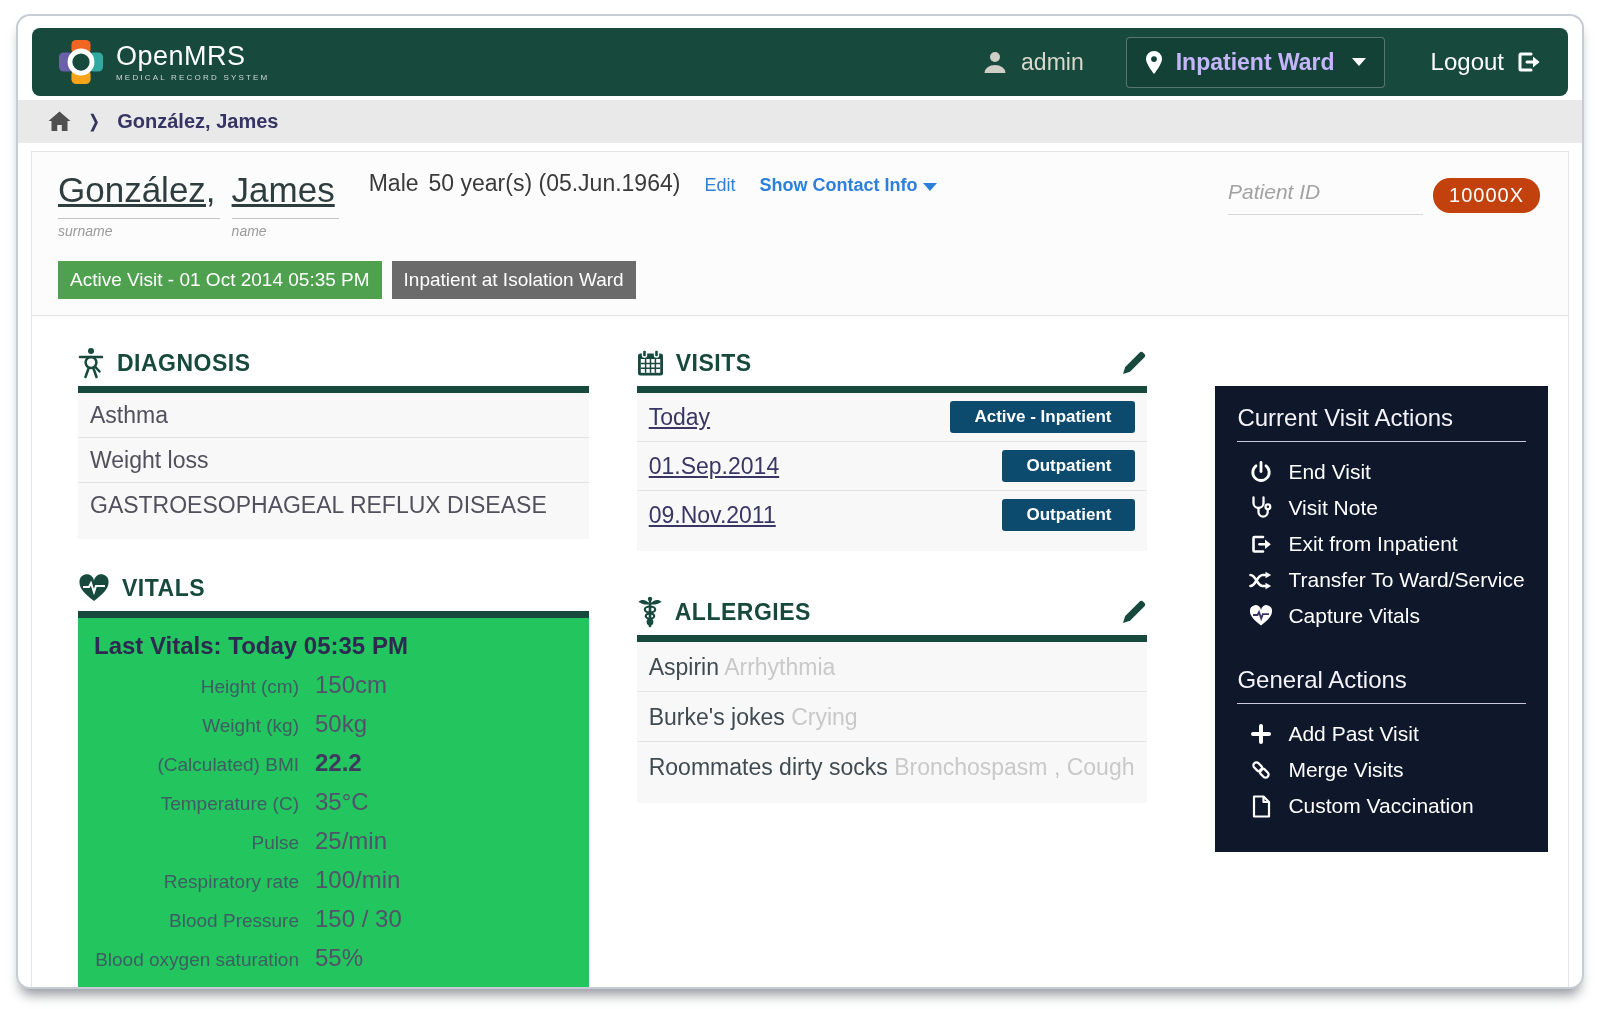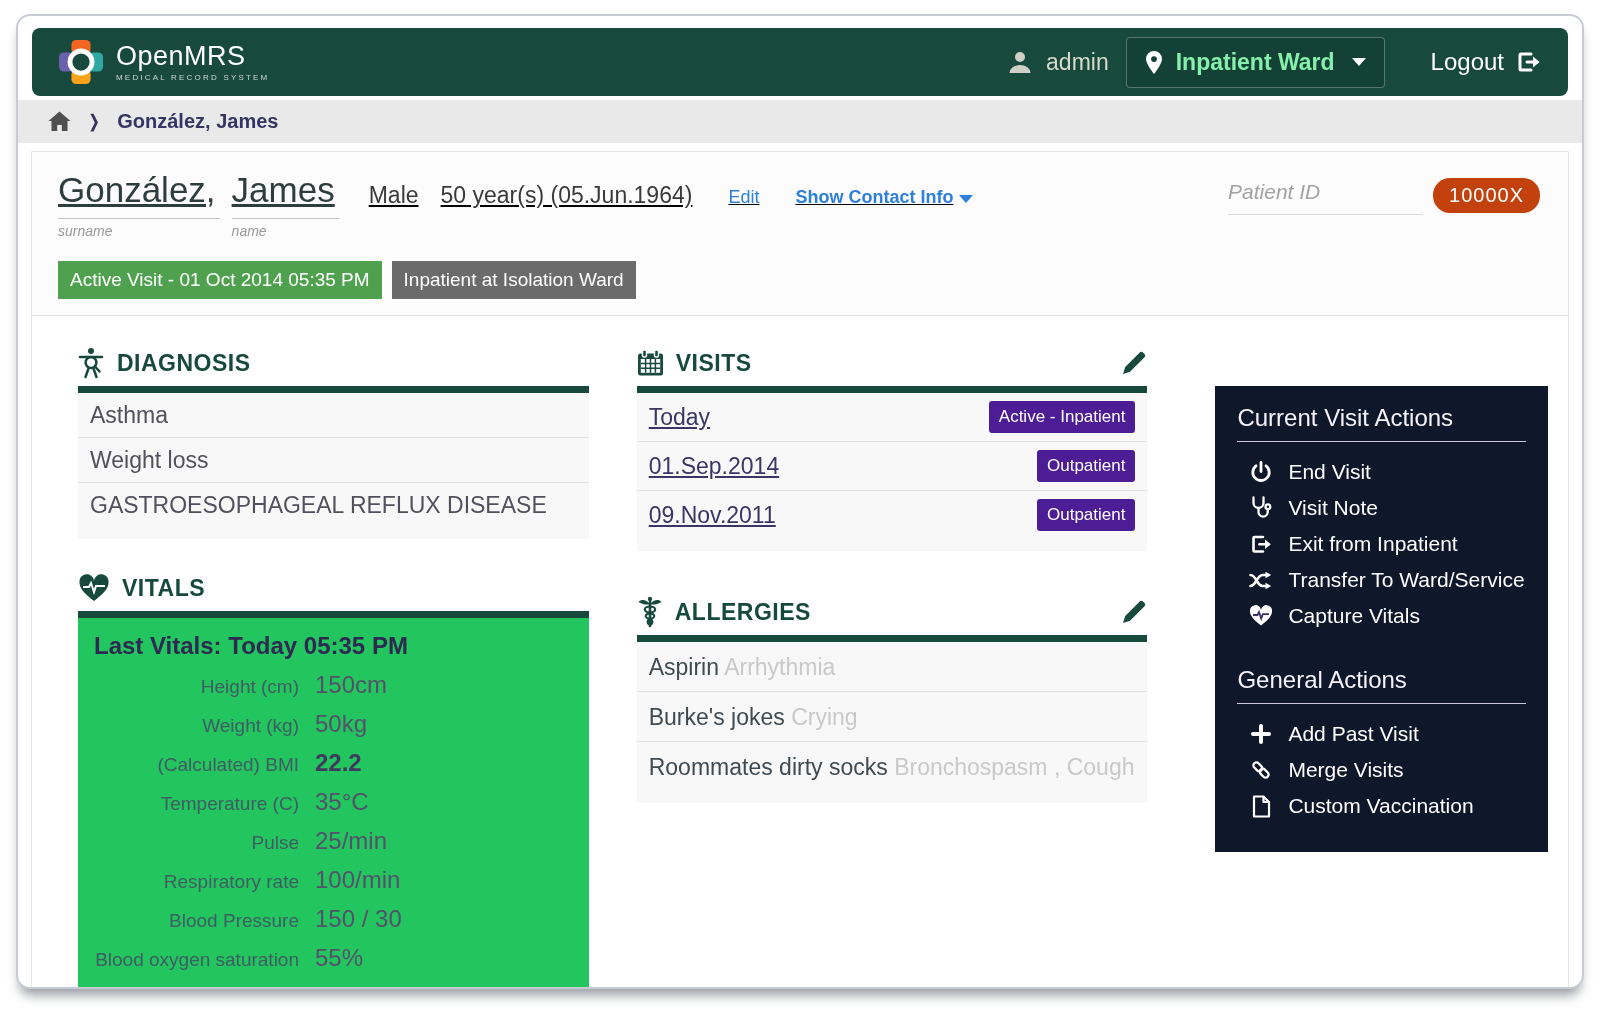--- a/index.html
+++ b/index.html
@@ -17,41 +17,41 @@
     margin:12px 14px 0; height:68px; background:#17493d; border-radius:8px;
     display:flex; align-items:center; padding:0 26px; flex:0 0 auto;
   }
   .logo { display:flex; align-items:center; gap:12px; }
   .logo-text { color:#fff; line-height:1; }
   .logo-title { font-size:27px; letter-spacing:.5px; }
   .logo-sub { font-size:8px; letter-spacing:2.2px; color:#cdd8d2; margin-top:4px; text-align:right; }
   .top-right { margin-left:auto; display:flex; align-items:center; }
   .userbox { display:flex; align-items:center; gap:13px; color:#d9d9cd; font-size:23px; }
   .locbox {
-    display:flex; align-items:center; gap:13px; margin-left:17px;
+    display:flex; align-items:center; gap:13px; margin-left:42px;
     border:1px solid rgba(255,255,255,.28); background:rgba(0,0,0,.10);
-    border-radius:4px; padding:11px 18px; color:#86efac; font-size:23px; font-weight:bold; cursor:pointer;
+    border-radius:4px; padding:11px 18px; color:#c4b5fd; font-size:23px; font-weight:bold; cursor:pointer;
   }
   .caret-down { width:0; height:0; border-left:7px solid transparent; border-right:7px solid transparent; border-top:8px solid #fff; margin-left:4px; }
   .logout { display:flex; align-items:center; gap:12px; margin-left:46px; color:#fff; font-size:24px; cursor:pointer; }
 
   
   .crumbbar { margin-top:4px; background:#e9e9e9; padding:10px 30px; display:flex; align-items:center; gap:16px; flex:0 0 auto; }
   .crumb-sep { color:#363463; font-size:17px; font-weight:bold; }
   .crumb-name { color:#363463; font-size:20px; font-weight:bold; }
 
   
   .card { margin:8px 13px 0; border:1px solid #e4e4e4; background:#fff; flex:0 0 auto; }
 
   .patient-header { background:#fcfcfc; border-bottom:1px solid #e1e1e1; padding:18px 28px 16px 26px; }
   .ph-row1 { display:flex; align-items:flex-start; }
   .name-block { display:flex; gap:12px; }
   .nm { font-size:35px; color:#2e3d3d; border-bottom:1px solid #c3c3c3; padding:0 4px 8px 0;text-decoration:underline; }
   .nm-label { font-size:14px; font-style:italic; color:#9a9a9a; margin-top:4px; }
-  .demo { display:flex; align-items:baseline; gap:22px; margin-left:30px; margin-top:12px;text-decoration:underline; }
+  .demo { display:flex; align-items:baseline; gap:10px; margin-left:30px; margin-top:0; }
   .demo-gender, .demo-age { font-size:23px; color:#3a3a3a; }
   .lnk { color:#2c7fdb; font-size:18px; text-decoration:none; cursor:pointer; }
   .demo .lnk { margin-left:14px; }
   .caret-blue { width:0; height:0; border-left:7px solid transparent; border-right:7px solid transparent; border-top:8px solid #2c7fdb; display:inline-block; margin-left:6px; }
   .pid { margin-left:auto; display:flex; align-items:flex-end; gap:10px; margin-top:8px; }
   .pid-label { font-size:21px; font-style:italic; color:#a2a2a2; border-bottom:1px solid #d8d8d8; width:195px; text-align:left; padding:0 6px 10px 0; }
   .pid-pill { background:#c2410c; color:#fff; font-size:20px; font-weight:normal; letter-spacing:1px; border-radius:17px; padding:6px 16px; margin-bottom:2px; }
   .ph-badges { margin-top:22px; display:flex; gap:10px; }
   .badge-green-big { background:#4fa14f; color:#fff; font-size:19px; padding:8px 12px; }
   .badge-gray-big { background:#6b6b6b; color:#fff; font-size:19px; padding:8px 12px; }
@@ -68,21 +68,21 @@
   .sec-pencil { margin-left:auto; cursor:pointer; }
   .sec-bar { height:7px; background:#17493d; }
   .sec-list { background:#f8f8f8; padding-bottom:12px; }
   .row-item { padding:9px 12px 8px; font-size:23px; color:#52505c; border-top:1px solid #e3e3e3; }
   .row-item:first-child { border-top:none; }
 
   
   .visit-row { display:flex; align-items:center; padding:8px 12px; border-top:1px solid #e3e3e3; }
   .visit-row:first-child { border-top:none; }
   .visit-link { font-size:23px; color:#3a3565; text-decoration:underline; cursor:pointer; }
-  .visit-badge { margin-left:auto; background:#4c1d95; color:#fff; font-size:17px; padding:6px 10px; border-radius:3px; }
+  .visit-badge { margin-left:auto; background:#0c4a6e; color:#fff; font-size:17px; padding:6px 24px; border-radius:3px;font-weight:bold; }
 
   
   .allergy-row { padding:10px 12px 8px; font-size:23px; border-top:1px solid #e3e3e3; line-height:1.35; }
   .allergy-row:first-child { border-top:none; }
   .allergen { color:#3f4a51; }
   .reaction { color:#c9c9c9; }
 
   
   .vitals-panel { background:#22c55e; padding:14px 16px 24px; }
   .vitals-last { font-size:24px; font-weight:bold; color:#2e2950; margin-bottom:4px; }

